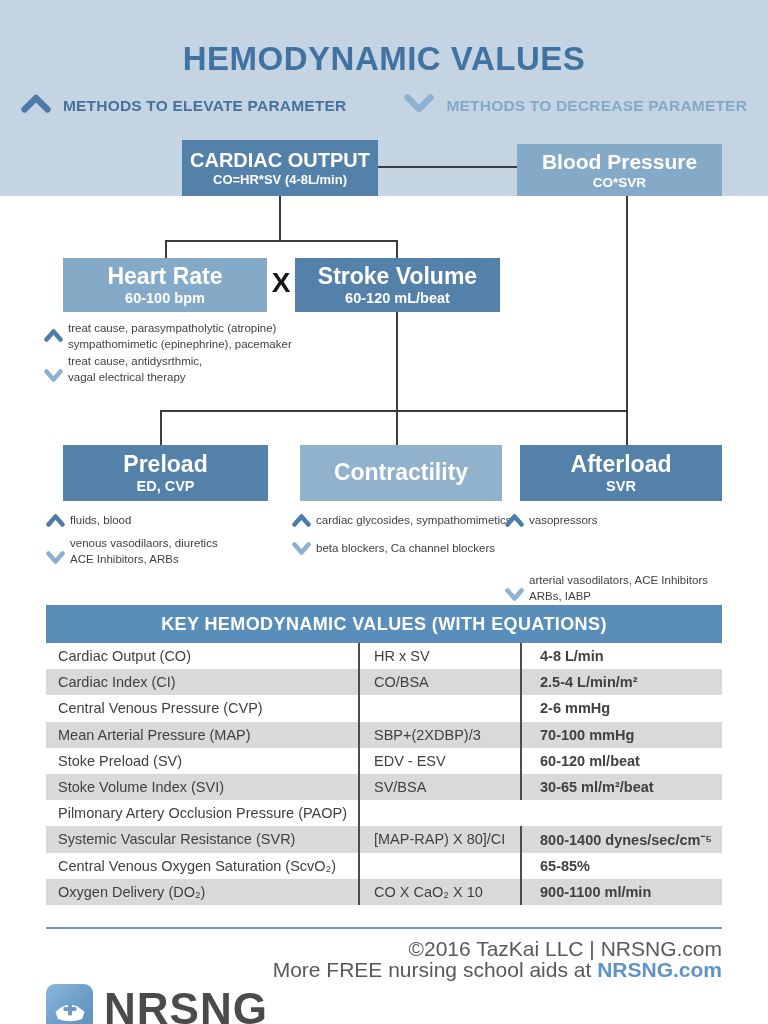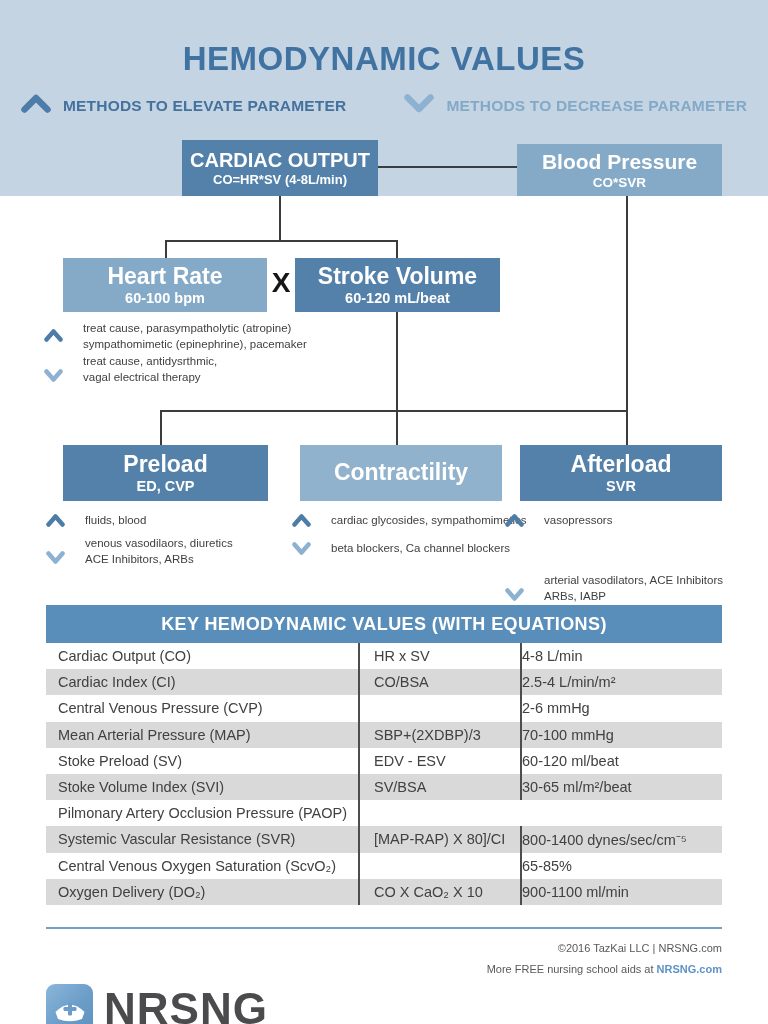--- a/index.html
+++ b/index.html
@@ -45,21 +45,21 @@
   #ln-co-bp{left:378px;top:166px;width:139px;height:2px;}
   #ln-co-down{left:279px;top:196px;width:2px;height:44px;}
   #ln-br1{left:165px;top:240px;width:233px;height:2px;}
   #ln-br1-l{left:165px;top:242px;width:2px;height:16px;}
   #ln-br1-r{left:396px;top:242px;width:2px;height:16px;}
   #ln-sv-down{left:396px;top:312px;width:2px;height:133px;}
   #ln-br2{left:160px;top:410px;width:468px;height:2px;}
   #ln-br2-l{left:160px;top:412px;width:2px;height:33px;}
   #ln-bp-down{left:626px;top:196px;width:2px;height:249px;}
 
-  .method{position:absolute;display:flex;gap:20px;font-size:11.5px;color:var(--text-dark);
+  .method{position:absolute;display:flex;gap:5px;font-size:11.5px;color:var(--text-dark);
           line-height:1.35;white-space:pre-line;}
   .method svg{flex:none;}
   .method.one svg{margin-top:1px;}
   .method.two-mid svg{margin-top:8px;}
   .method.two-low svg{margin-top:15px;}
   #m-hr-up{left:44px;top:321px;}
   #m-hr-down{left:44px;top:354px;}
   #m-pre-up{left:46px;top:513px;}
   #m-pre-down{left:46px;top:536px;}
   #m-con-up{left:292px;top:513px;}
@@ -68,29 +68,29 @@
   #m-aft-down{left:505px;top:535px;margin-top:38px;}
 
   .kv-table{position:absolute;left:46px;top:605px;width:676px;}
   .kv-header{height:38px;background:var(--table-header-bg);color:#fff;font-size:18px;font-weight:bold;
              display:flex;align-items:center;justify-content:center;letter-spacing:.4px;}
   .kv-row{display:flex;height:26.2px;font-size:14.5px;color:var(--text-dark);text-align:center;}
   .kv-row.alt{background:var(--row-alt);}
   .kv-row>div{display:flex;align-items:center;height:100%;}
   .cell-name{width:312px;padding-left:12px;}
   .cell-eq{width:162px;padding-left:14px;border-left:2px solid var(--divider);}
-  .cell-val{flex:1;border-left:2px solid var(--divider);}
+  .cell-val{flex:1;padding-left:18px;border-left:2px solid var(--divider);font-weight:bold;}
 
   .footer-rule{position:absolute;left:46px;top:927px;width:676px;height:2px;background:var(--footer-rule);}
   .brand{position:absolute;left:46px;top:936px;display:flex;align-items:center;gap:11px;margin-top:48px;}
   .brand-icon{width:47px;height:50px;border-radius:9px;
               background:linear-gradient(135deg,#8ab6da 0%,var(--logo-bg) 55%,#5d90bf 100%);
               display:flex;align-items:center;justify-content:center;}
   .brand-text{font-size:44px;font-weight:bold;color:var(--brand-text);letter-spacing:1px;}
-  .footer-text{position:absolute;right:46px;top:938px;text-align:right;font-size:11px;
+  .footer-text{position:absolute;right:46px;top:938px;text-align:right;font-size:21px;
                color:var(--footer-gray);line-height:21px;margin-left:30px;}
   .footer-link{color:var(--link);font-weight:bold;text-decoration:none;}
 </style>
 </head>
 <body>
 
 <div class="page">
 
   <div class="header-band"></div>
   <div class="page-title">HEMODYNAMIC VALUES</div>

